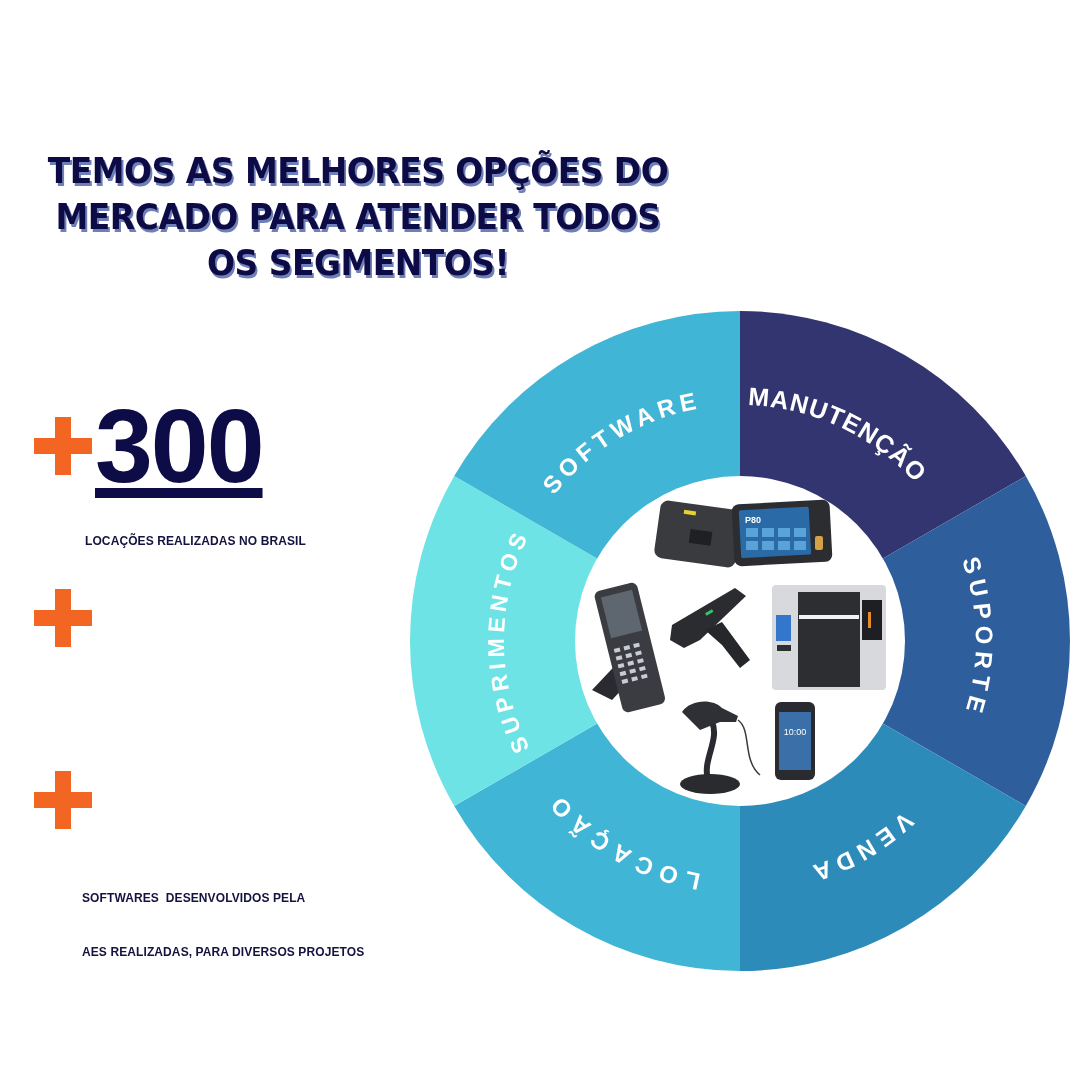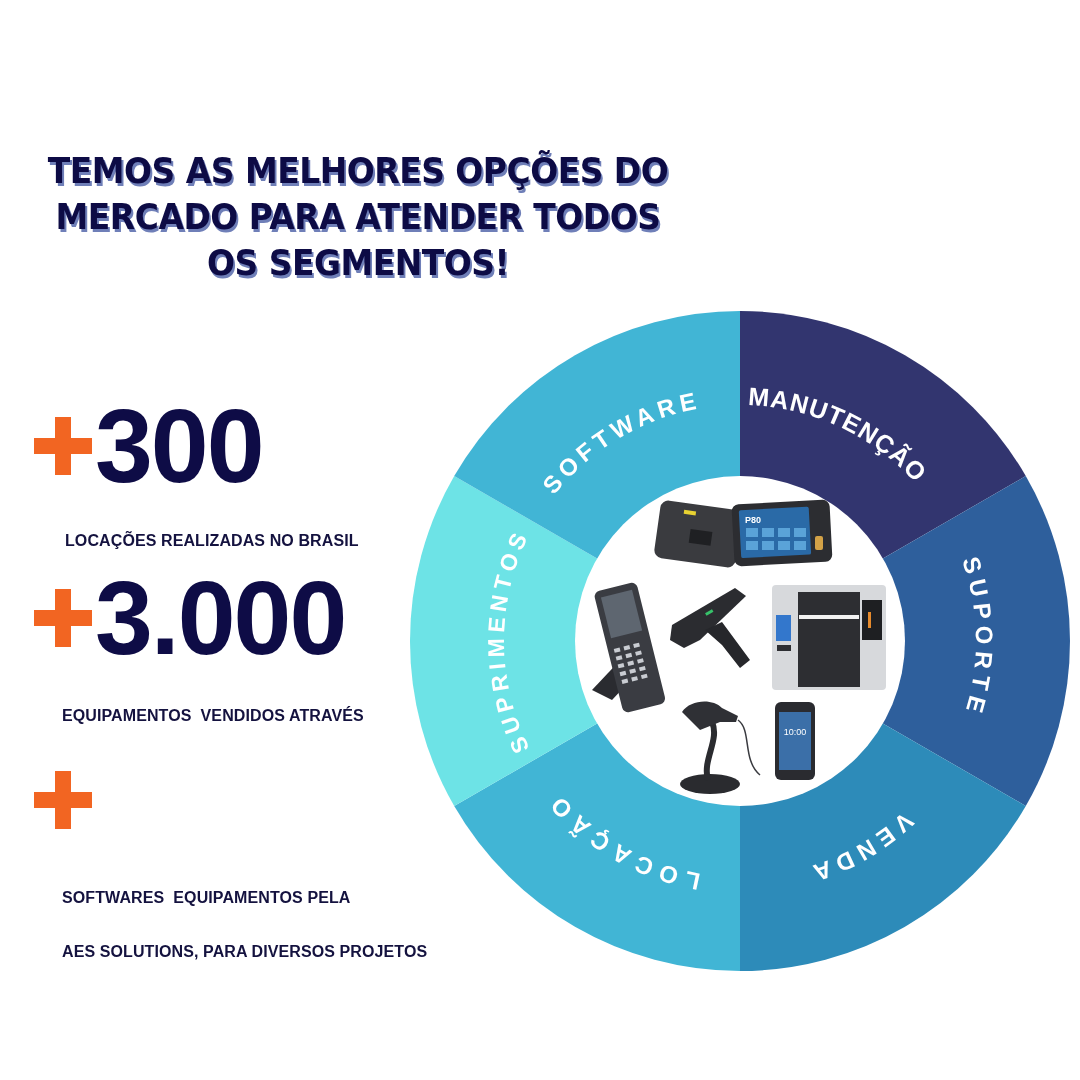--- a/index.html
+++ b/index.html
@@ -16,26 +16,27 @@
   .headline span { display: block; }
 
   .stat { position: absolute; left: 34px; color: #0e0c46; }
   .stat .row { display: flex; align-items: center; height: 100%; }
   .plus { position: relative; width: 58px; height: 58px; flex: none; margin-right: 3px; }
   .plus::before, .plus::after { content: ""; position: absolute; background: #f26522; }
   .plus::before { left: 0; top: 21px; width: 58px; height: 16px; }
   .plus::after { left: 21px; top: 0; width: 16px; height: 58px; }
   .big {
     font-family: "Liberation Sans", sans-serif; font-weight: bold;
-    font-size: 104px; line-height: 90px; color: #0e0c46; letter-spacing: -2px;
+    font-size: 104px; line-height: 90px; color: #0e0c46; letter-spacing: -2px; text-decoration: underline;
   }
   .caption {
     position: absolute; font-family: "Liberation Sans", sans-serif; font-weight: bold;
-    font-size: 16px; line-height: 18px; color: #14123f; letter-spacing: 0.1px;
+    font-size: 12px; line-height: 18px; color: #14123f; letter-spacing: 0.1px;
     white-space: pre;
+    margin-left: 20px;
   }
 
   #s1 { top: 398px; height: 96px; }
   #s2 { top: 568px; height: 100px; }
   #s3 { top: 750px; height: 100px; }
 
   .wheel { position: absolute; left: 0; top: 0; width: 1080px; height: 1080px; }
 </style>
 </head>
 <body>
@@ -52,35 +53,33 @@
     <div class="big">300</div>
   </div>
 </div>
 <div class="caption" style="left:65px; top:496px;">
   <div>LOCAÇÕES REALIZADAS NO BRASIL</div>
 </div>
 
 <div class="stat" id="s2">
   <div class="row">
     <div class="plus"></div>
-    <div class="big">3.000</div>
   </div>
 </div>
 <div class="caption" style="left:62px; top:671px;">
-  <div>EQUIPAMENTOS  VENDIDOS ATRAVÉS</div>
 </div>
 
 <div class="stat" id="s3">
   <div class="row">
     <div class="plus"></div>
   </div>
 </div>
 <div class="caption" style="left:62px; top:853px;">
-  <div>SOFTWARES  EQUIPAMENTOS PELA</div>
-  <div>AES SOLUTIONS, PARA DIVERSOS PROJETOS</div>
+  <div>SOFTWARES  DESENVOLVIDOS PELA</div>
+  <div>AES REALIZADAS, PARA DIVERSOS PROJETOS</div>
 </div>
 
 <svg class="wheel" viewBox="0 0 1080 1080">
   <defs>
 
     <path id="ring" d="M 740 405 A 236 236 0 1 1 739.99 405 Z"></path>
   </defs>
 
   <path fill="#32356f" d="M740,641 L740,311 A330,330 0 0,1 1025.79,476 Z"></path>
   <path fill="#2e5f9c" d="M740,641 L1025.79,476 A330,330 0 0,1 1025.79,806 Z"></path>

